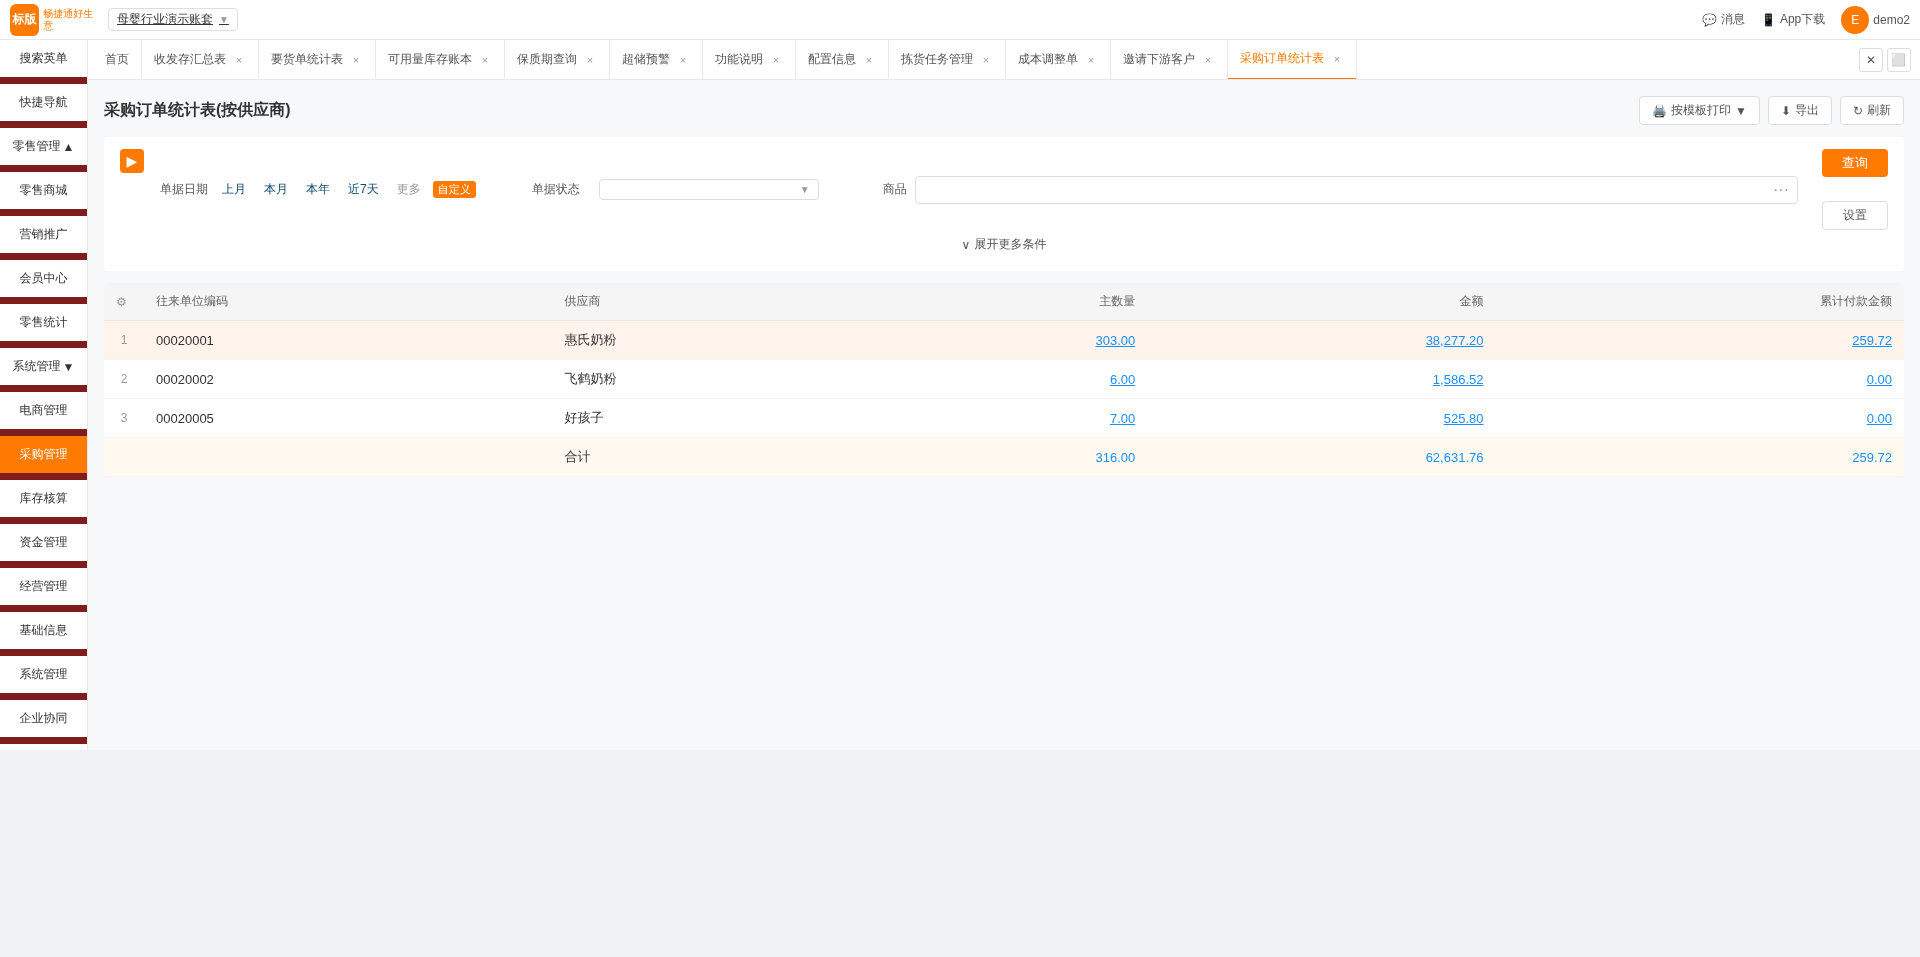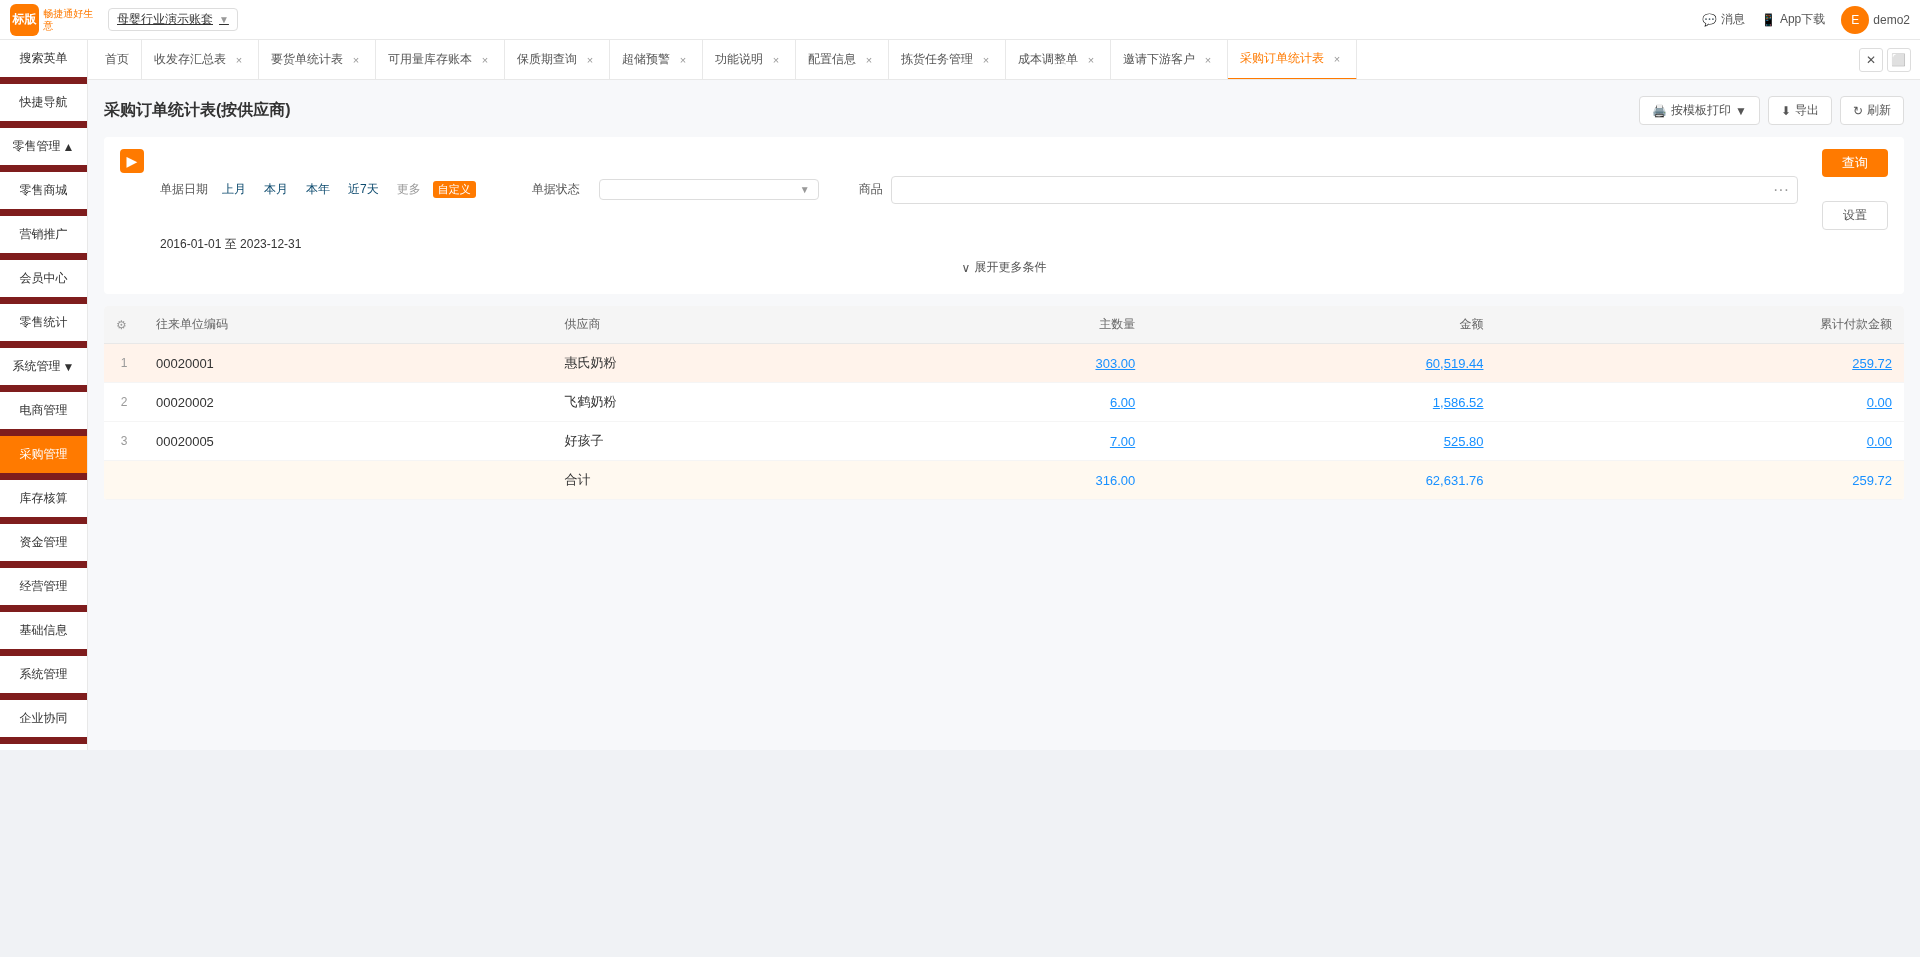--- a/index.html
+++ b/index.html
@@ -284,35 +284,32 @@
                 </div>
 
                 <div style="display:flex; align-items:center; gap:19px; margin-left: 40px;">
                   <span class="filter-label">单据状态</span>
                   <div class="filter-select" style="min-width:220px;">
                     <span class="filter-select-text"></span>
                     <span class="filter-select-arrow">▼</span>
                   </div>
                 </div>
 
-                <div style="display:flex; align-items:center; gap:8px; margin-left:24px; flex:1;">
+                <div style="display:flex; align-items:center; gap:8px; margin-left:48px; flex:1;">
                   <span class="filter-label">商品</span>
                   <div style="display:flex; align-items:center; border:1px solid #ddd; border-radius:4px; padding:4px 8px; flex:1; background:#fff;">
                     <input class="filter-input" style="border: none; outline: none; flex: 1 1 0%; padding: 0px;" placeholder="">
                     <span class="filter-dots">···</span>
                   </div>
                 </div>
 
                 <div style="display:flex; flex-direction:column; gap:4px; margin-left:8px;">
                   <button class="btn-query">查询</button>
                   <button class="btn-settings">设置</button>
                 </div>
-              </div>
-              <div style="margin-top:6px;">
-                <span class="date-range">2016-01-01 至 2023-12-31</span>
               </div>
             </div>
           </div>
           <div class="expand-more">
             <span>∨</span>
             <span>展开更多条件</span>
           </div>
         </div>
 
         <div class="table-card">
@@ -328,21 +325,21 @@
                 <th class="num">金额</th>
                 <th class="num">累计付款金额</th>
               </tr>
             </thead>
             <tbody id="table-body">
             <tr class="highlighted">
       <td class="col-check row-num">1</td>
       <td>00020001</td>
       <td>惠氏奶粉</td>
       <td class="num underline">303.00</td>
-      <td class="num underline">60,519.44</td>
+      <td class="num underline">38,277.20</td>
       <td class="num underline">259.72</td>
     </tr>
                 <tr>
       <td class="col-check row-num">2</td>
       <td>00020002</td>
       <td>飞鹤奶粉</td>
       <td class="num underline">6.00</td>
       <td class="num underline">1,586.52</td>
       <td class="num underline">0.00</td>
     </tr>

